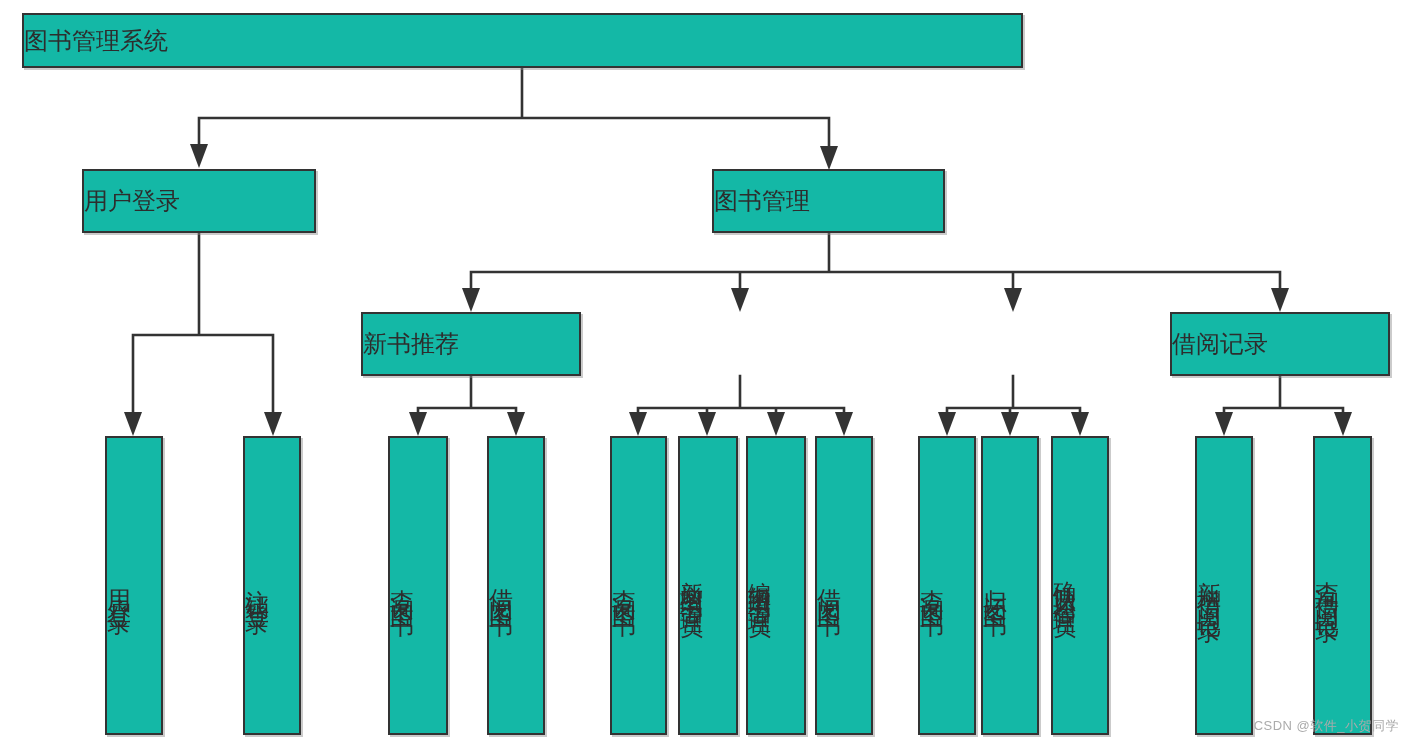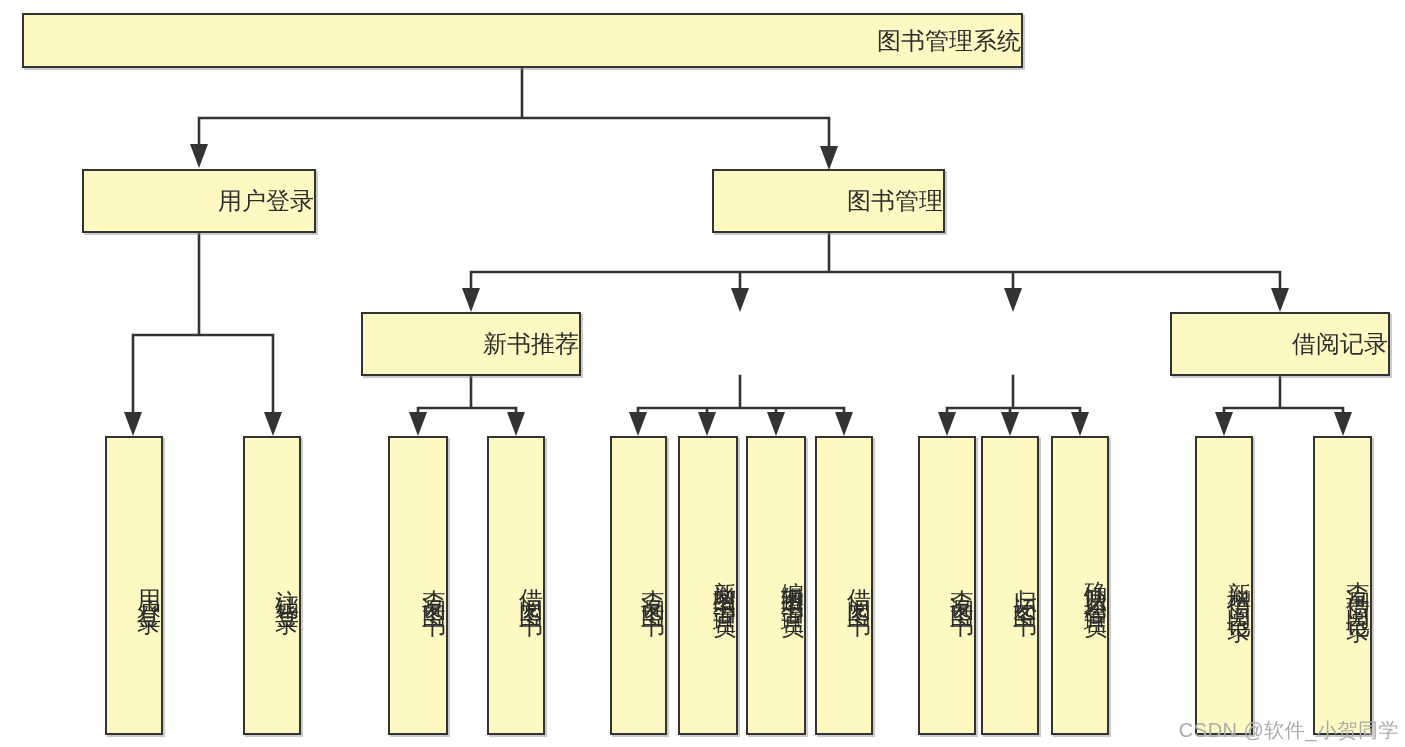--- a/index.html
+++ b/index.html
@@ -12,44 +12,44 @@
     overflow: hidden;
   }
   #connectors {
     position: absolute;
     left: 0; top: 0;
     width: 1405px; height: 747px;
   }
   .node {
     position: absolute;
     box-sizing: border-box;
-    background: #fef9c3;
+    background: #14b8a6;
     border: 2.6px solid #333333;
     box-shadow: 2px 2px 0 rgba(140,140,140,0.45);
     display: flex;
     align-items: center;
-    justify-content: flex-end;
+    justify-content: flex-start;
     color: #2d2d2d;
     font-size: 24px;
     z-index: 2;
   }
   .leaf span {
     writing-mode: vertical-rl;
     text-orientation: mixed;
     letter-spacing: 8px;
     line-height: 1;
     white-space: nowrap;
   }
   .leaf.long span { letter-spacing: 5px; font-size: 23px; }
   #watermark {
     position: absolute;
     right: 6px;
-    bottom: 3px;
+    bottom: 12px;
     color: #ababab;
-    font-size: 20px;
+    font-size: 13px;
     letter-spacing: 0.5px;
     z-index: 3;
     white-space: nowrap;
   }
 </style>
 </head>
 <body>
 
 <div id="canvas">
 

